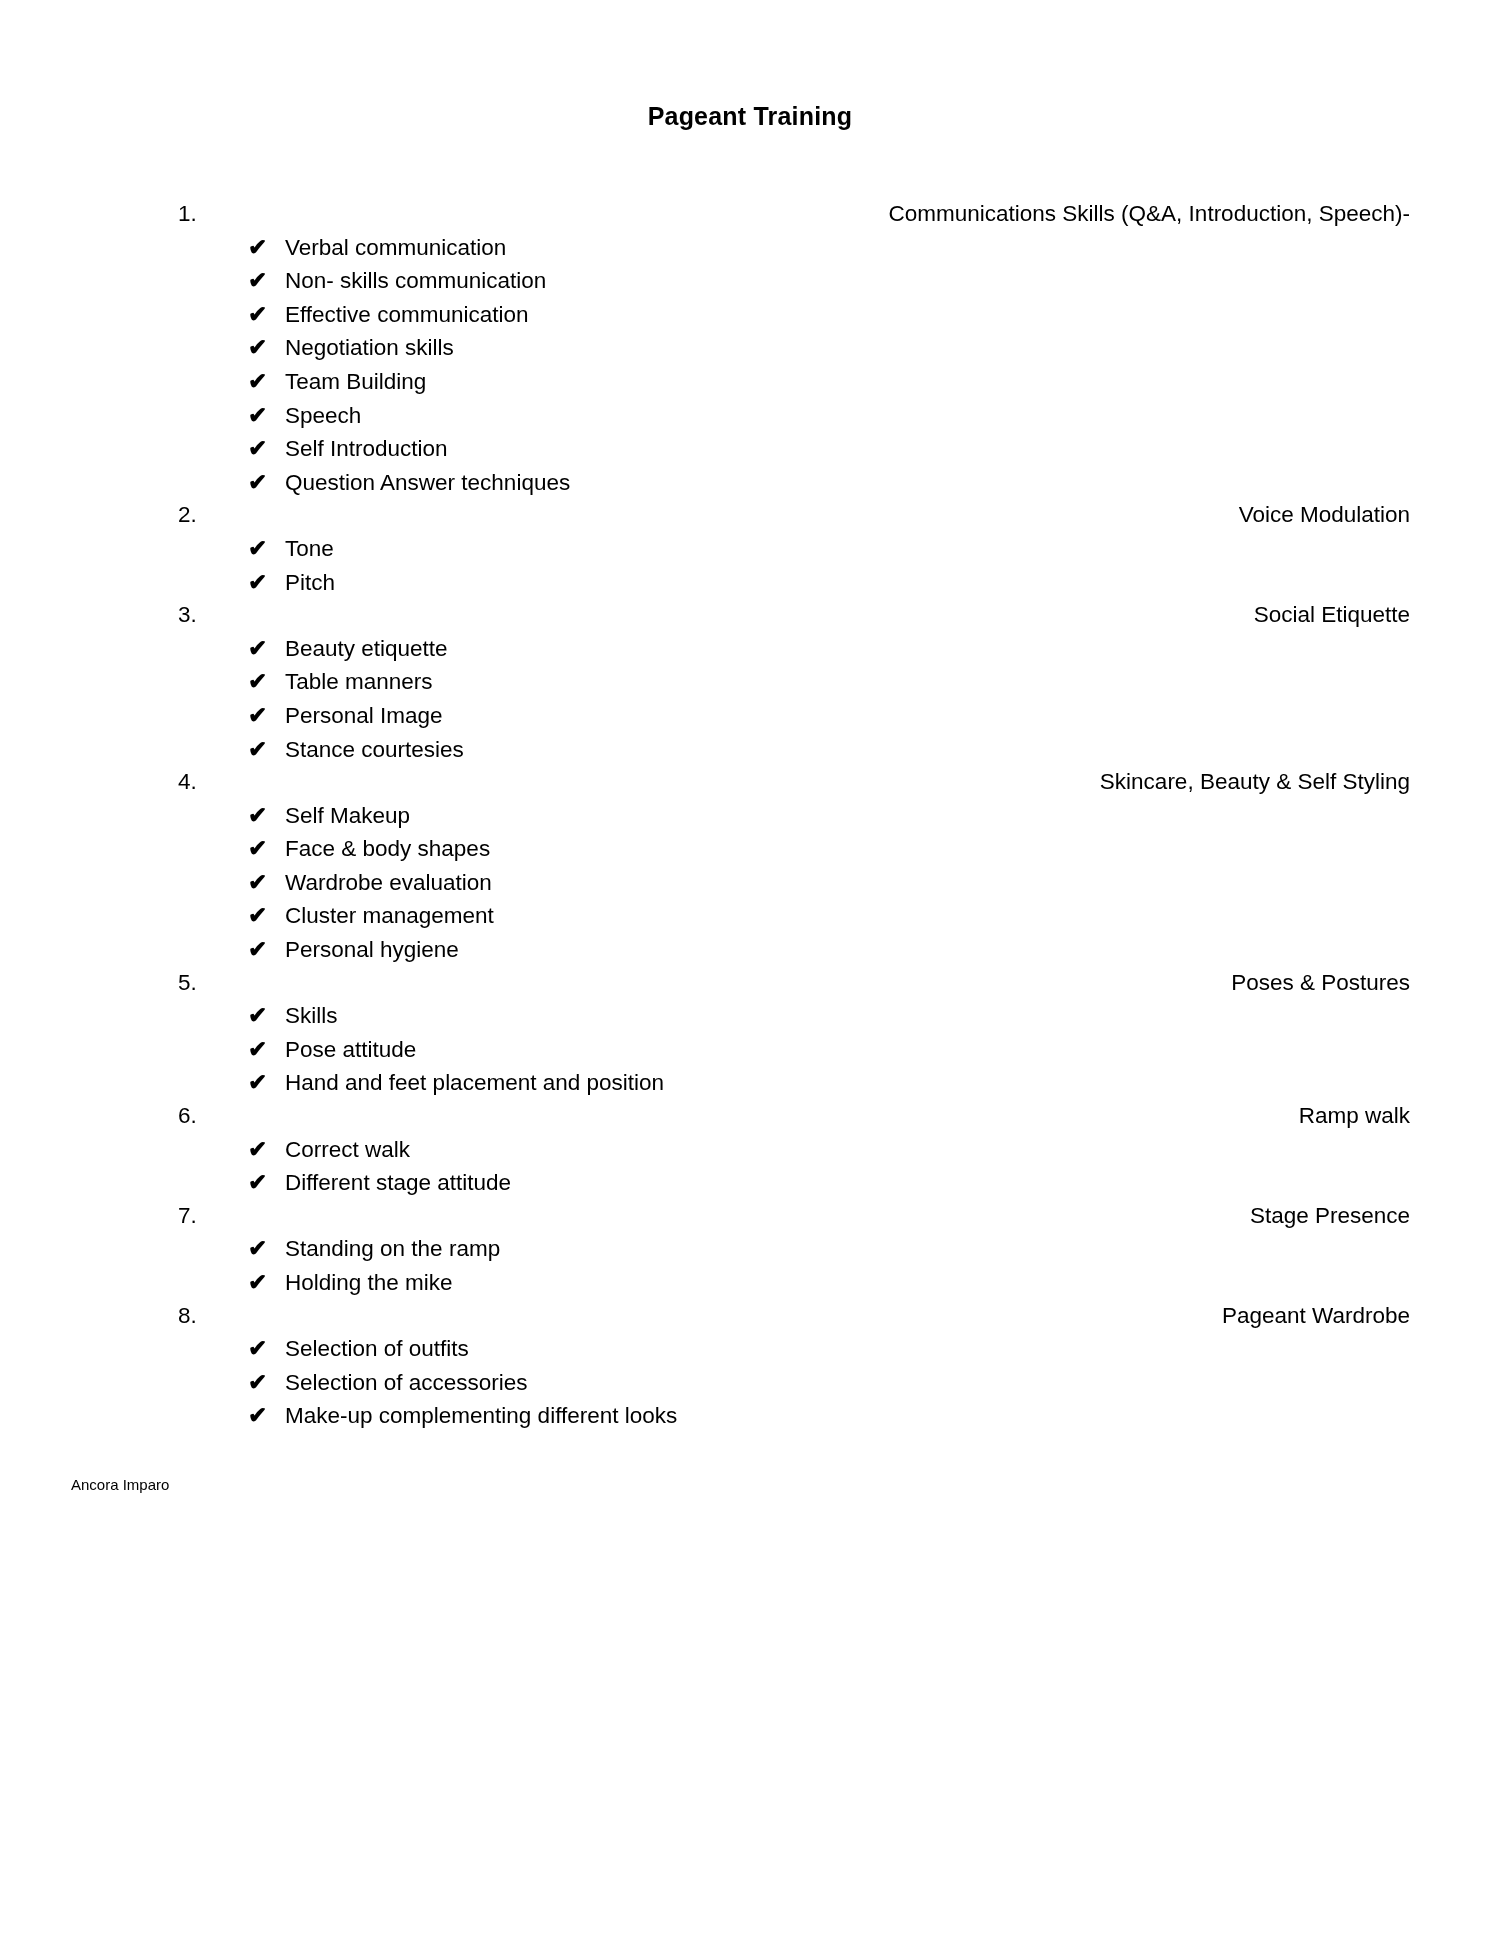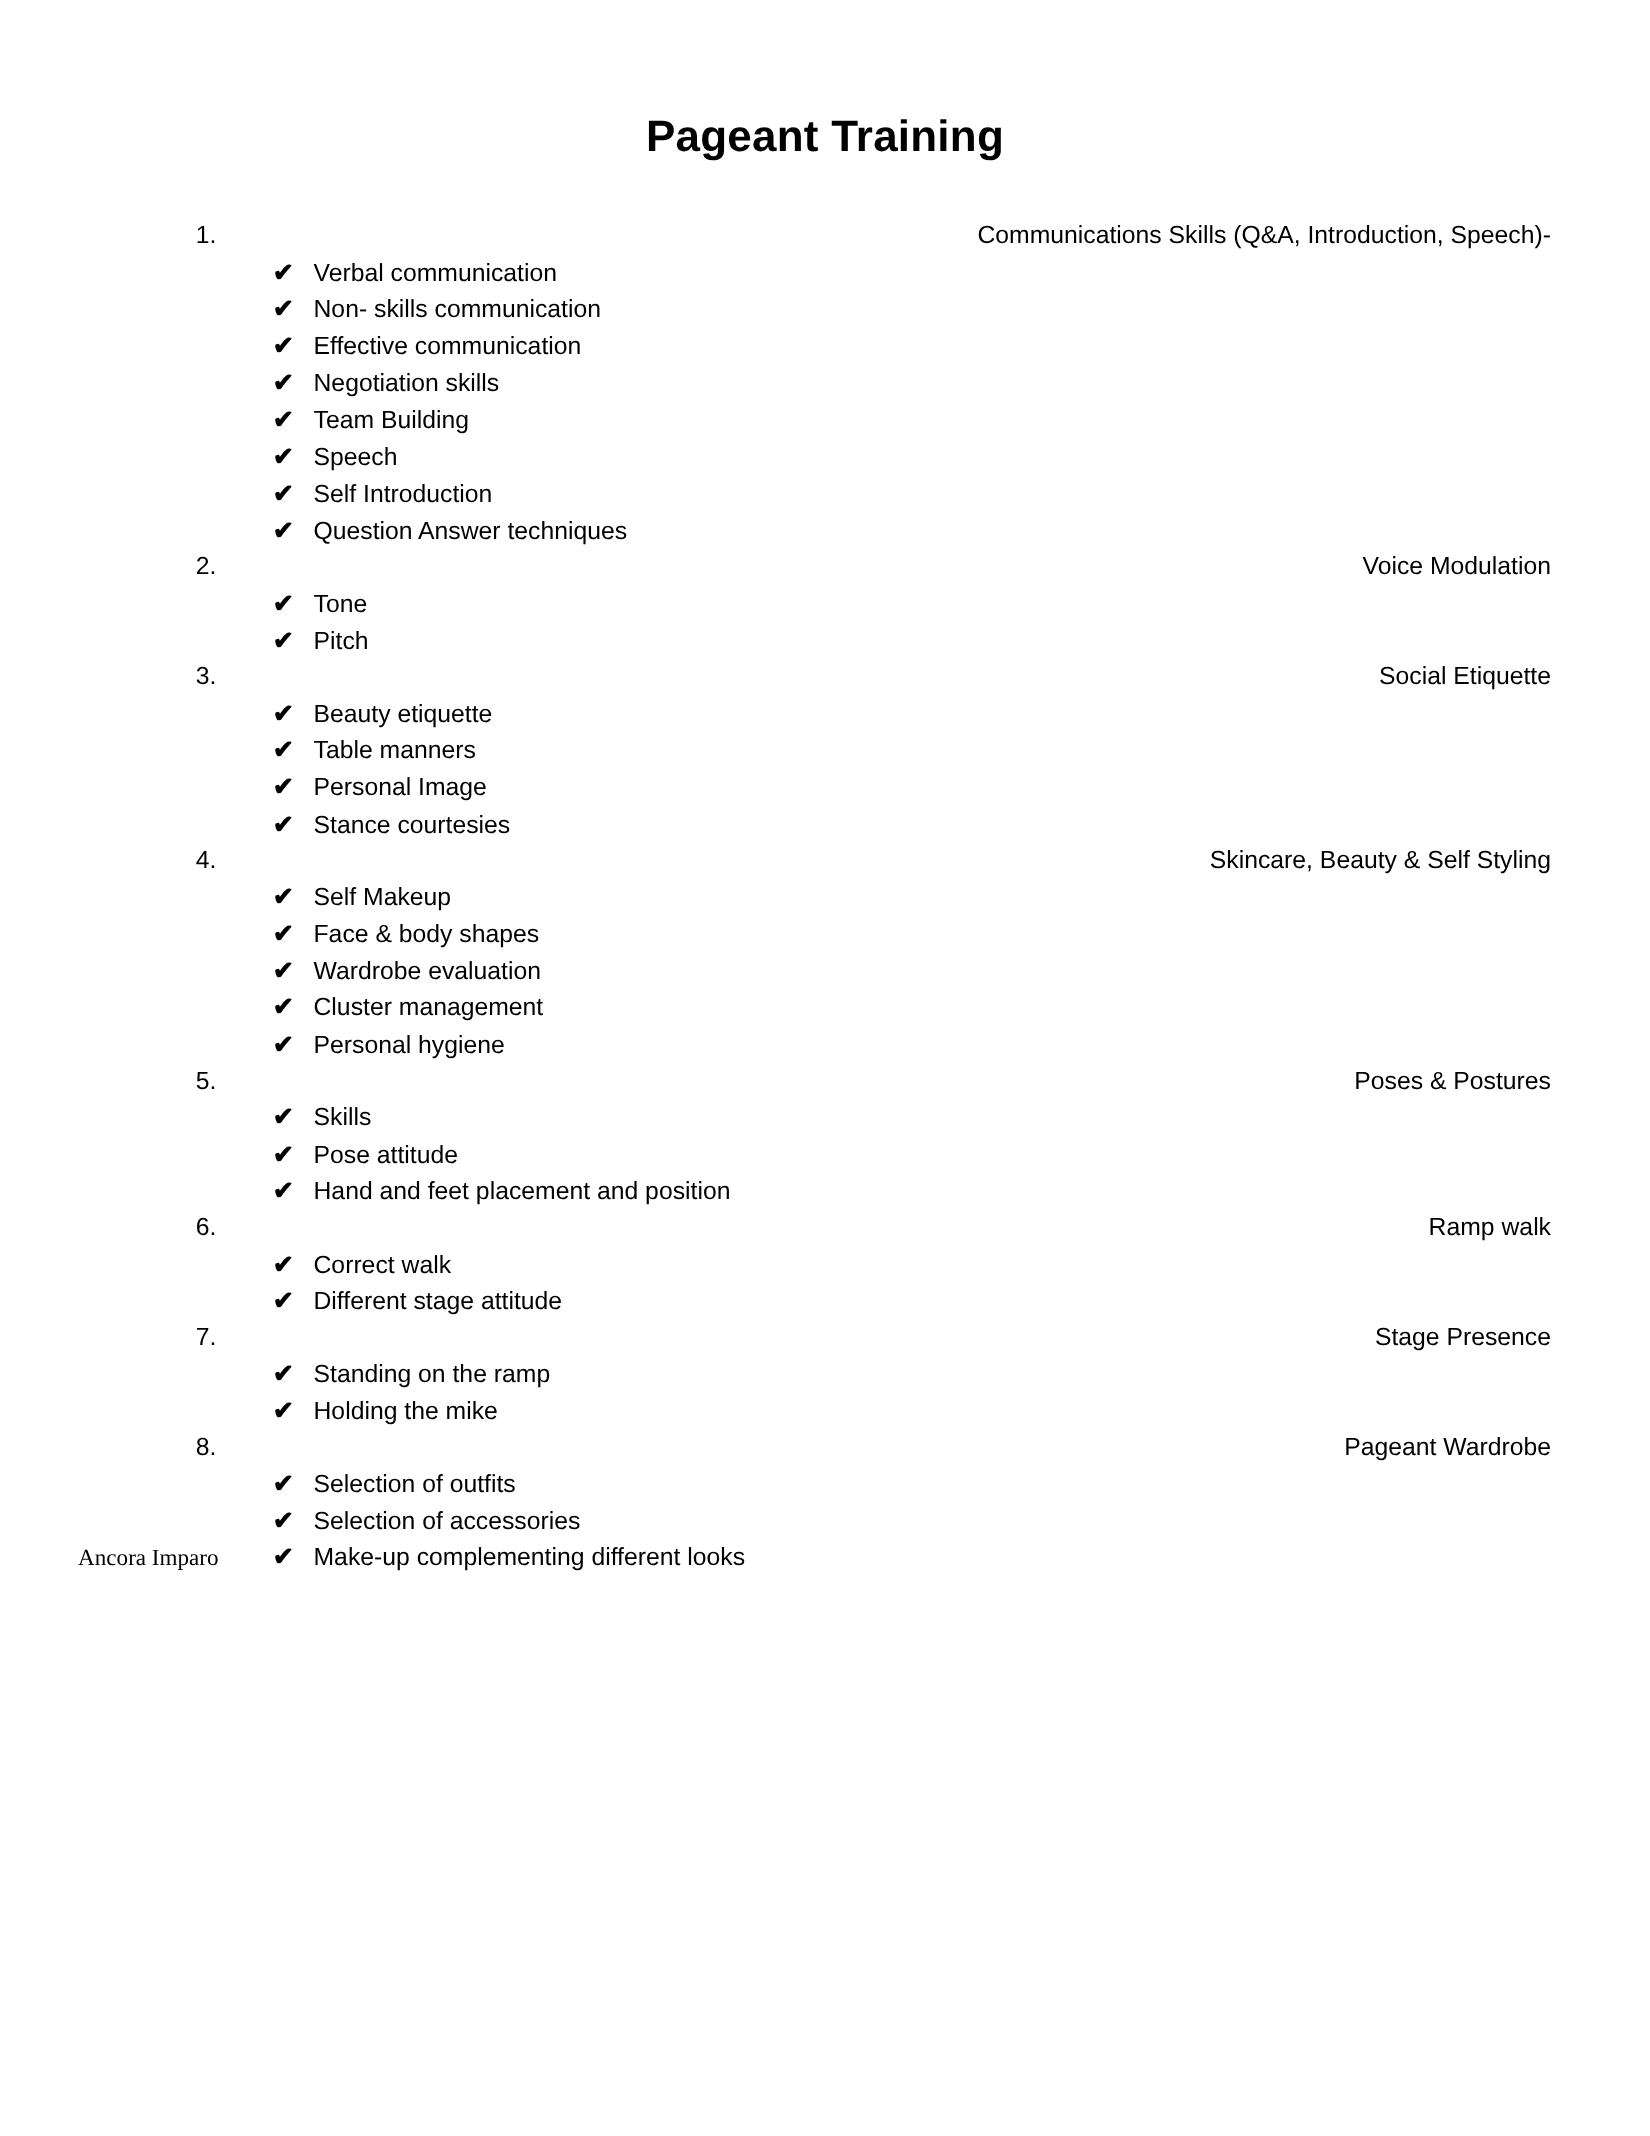--- a/index.html
+++ b/index.html
@@ -14,21 +14,21 @@
     font-family: "Liberation Sans", sans-serif;
     position: relative;
     overflow: hidden;
   }
   .page-title {
     position: absolute;
     top: 102px;
     left: 0;
     width: 100%;
     text-align: center;
-    font-size: 40px;
+    font-size: 25px;
     font-weight: 700;
     letter-spacing: 0.2px;
   }
   .content {
     position: absolute;
     top: 198px;
     left: 178px;
     right: 90px;
     font-size: 22.5px;
   }
@@ -53,23 +53,22 @@
   }
   .check {
     flex: none;
     width: 37px;
     font-weight: 700;
     font-size: 23px;
   }
   .footer {
     position: absolute;
     left: 71px;
-    top: 1404px;
-    font-size: 21px;
-    font-family: Liberation Serif, serif;
+    top: 1476px;
+    font-size: 15px;
   }
 </style>
 </head>
 <body>
 
 <div class="page-title">Pageant Training</div>
 
 <div class="content" id="list-root">
     <div class="section-heading">
       <span class="num">1.</span>

